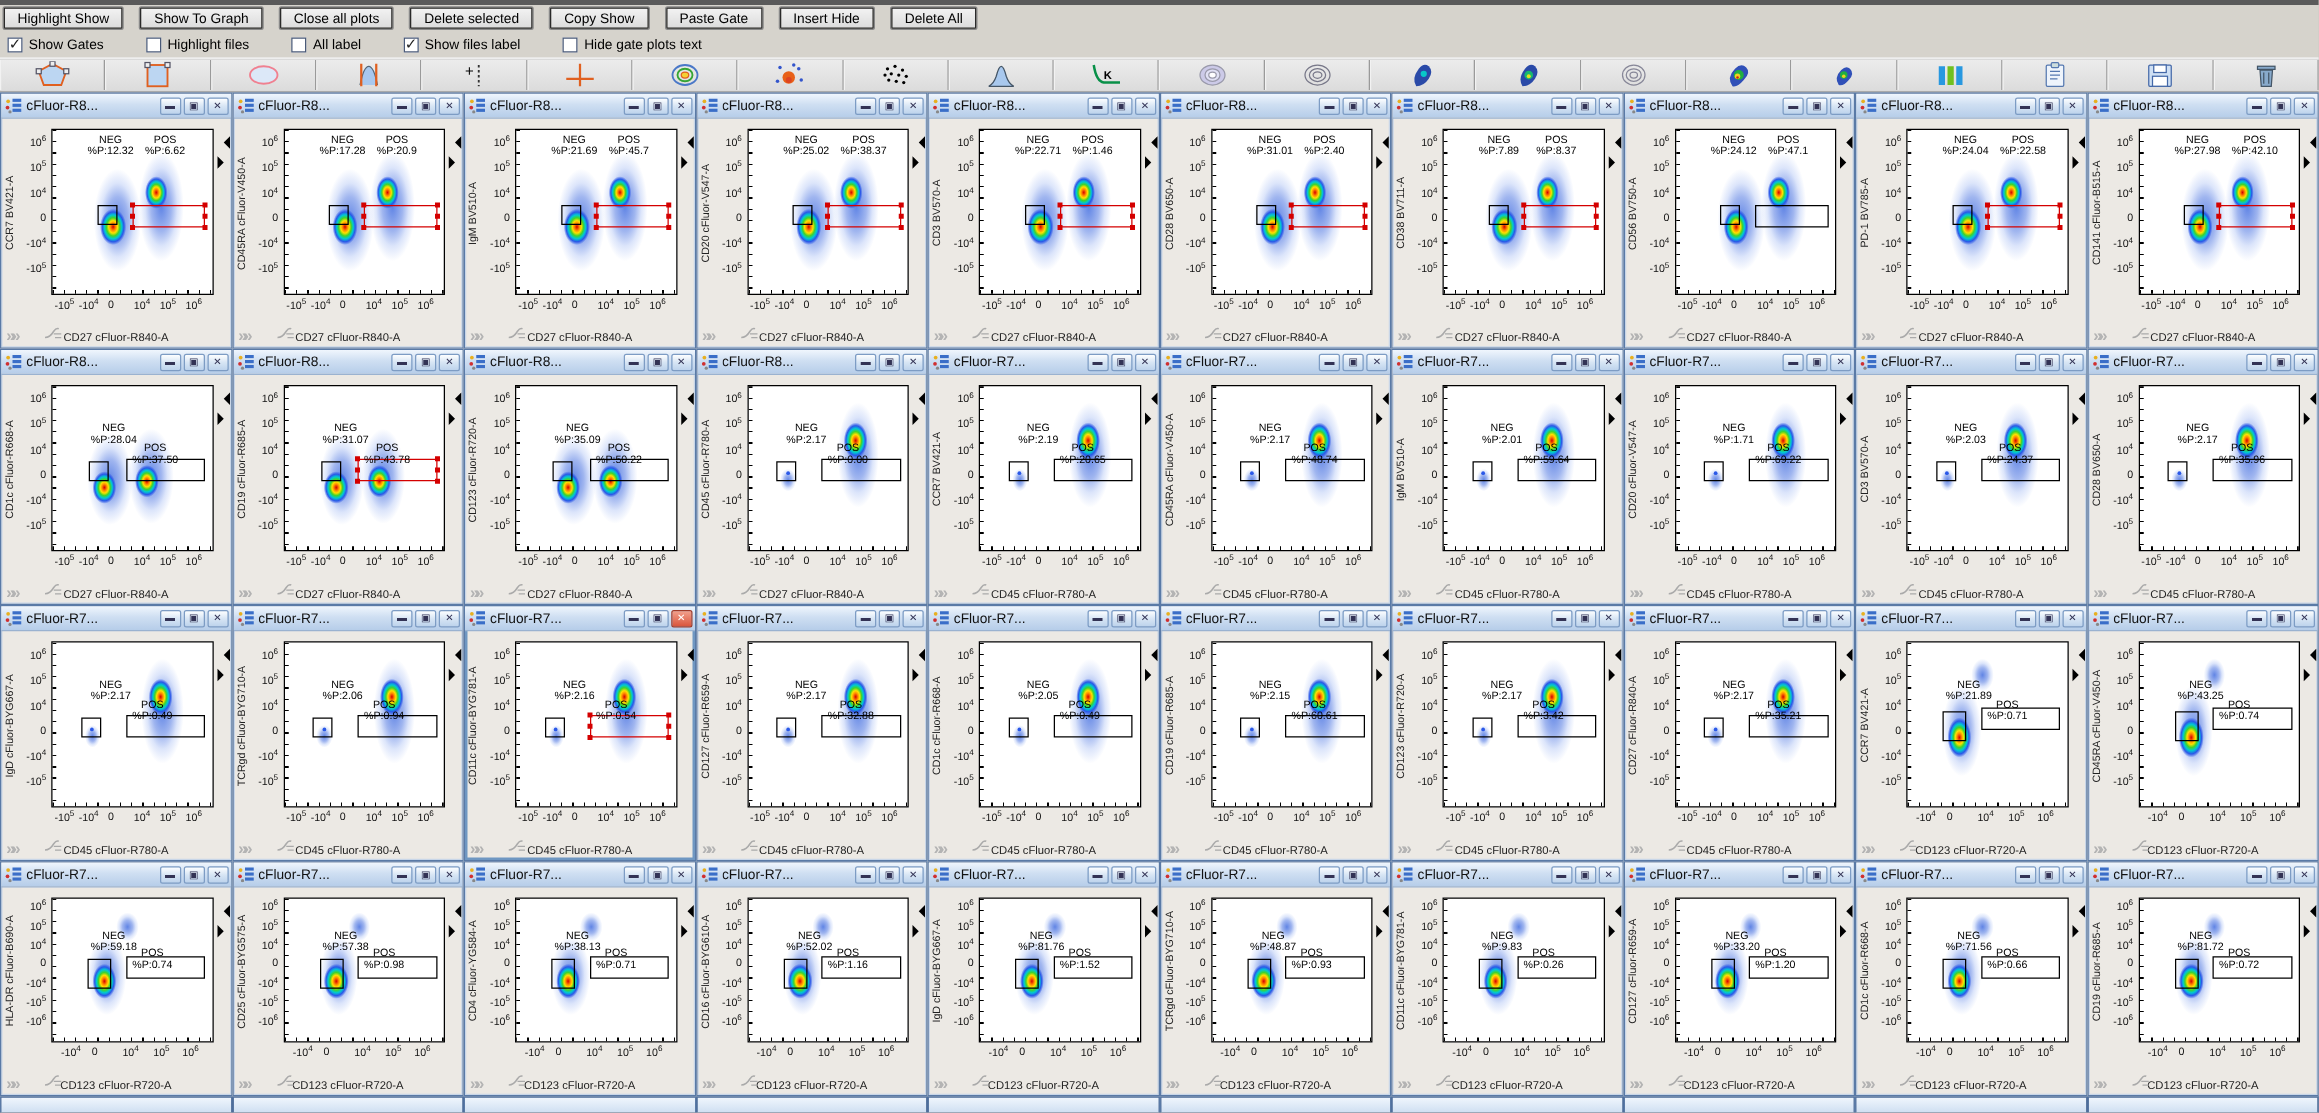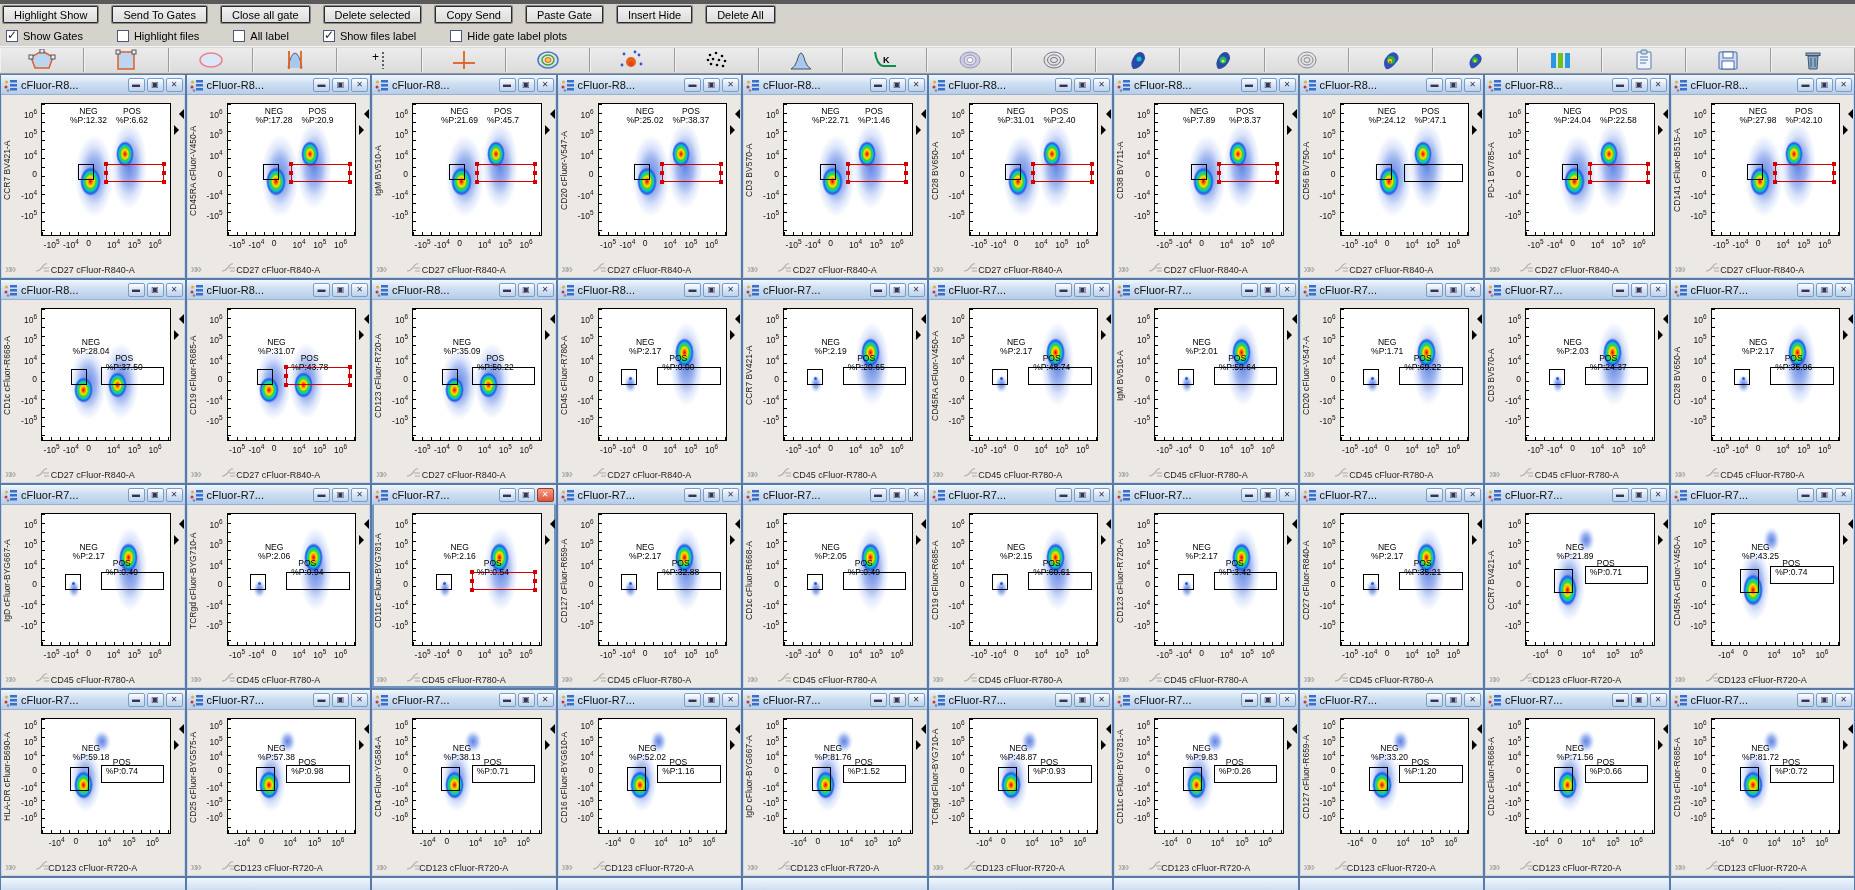--- a/index.html
+++ b/index.html
@@ -76,24 +76,24 @@
   #sliver { height:13px; display:flex; background:#2c4a76; }
   #sliver .seg { flex:0 0 185.5px; margin-right:0; border:1px solid #5a7aa6; border-bottom:none;
     background:linear-gradient(#f0f6fd,#cfdff2); }
 </style>
 </head>
 <body>
 
 <div id="topstrip"></div>
 <div id="btnrow">
     <div class="tbtn">Highlight Show</div>
-    <div class="tbtn">Send To Gates</div>
-    <div class="tbtn">Close all gate</div>
+    <div class="tbtn">Show To Graph</div>
+    <div class="tbtn">Close all plots</div>
     <div class="tbtn">Delete selected</div>
-    <div class="tbtn">Copy Send</div>
+    <div class="tbtn">Copy Show</div>
     <div class="tbtn">Paste Gate</div>
     <div class="tbtn">Insert Hide</div>
     <div class="tbtn">Delete All</div>
   </div>
 <div id="chkrow">
     <label class="chk">
       <span class="box on"></span>
       <span>Show Gates</span>
     </label>
     <label class="chk">
@@ -103,21 +103,21 @@
     <label class="chk">
       <span class="box"></span>
       <span>All label</span>
     </label>
     <label class="chk">
       <span class="box on"></span>
       <span>Show files label</span>
     </label>
     <label class="chk">
       <span class="box"></span>
-      <span>Hide gate label plots</span>
+      <span>Hide gate plots text</span>
     </label>
   </div>
 <div id="iconbar">
     <div class="ibtn">
       <svg viewBox="0 0 30 22">
         <polygon points="15,2 26,8 22,19 8,19 4,8" fill="#bcd6f2" stroke="#e06020" stroke-width="1.5"></polygon>
         <rect x="13" y="0" width="4" height="4" fill="#eee" stroke="#556"></rect>
         <rect x="24" y="6" width="4" height="4" fill="#eee" stroke="#556"></rect>
         <rect x="2" y="6" width="4" height="4" fill="#eee" stroke="#556"></rect>
       </svg>

